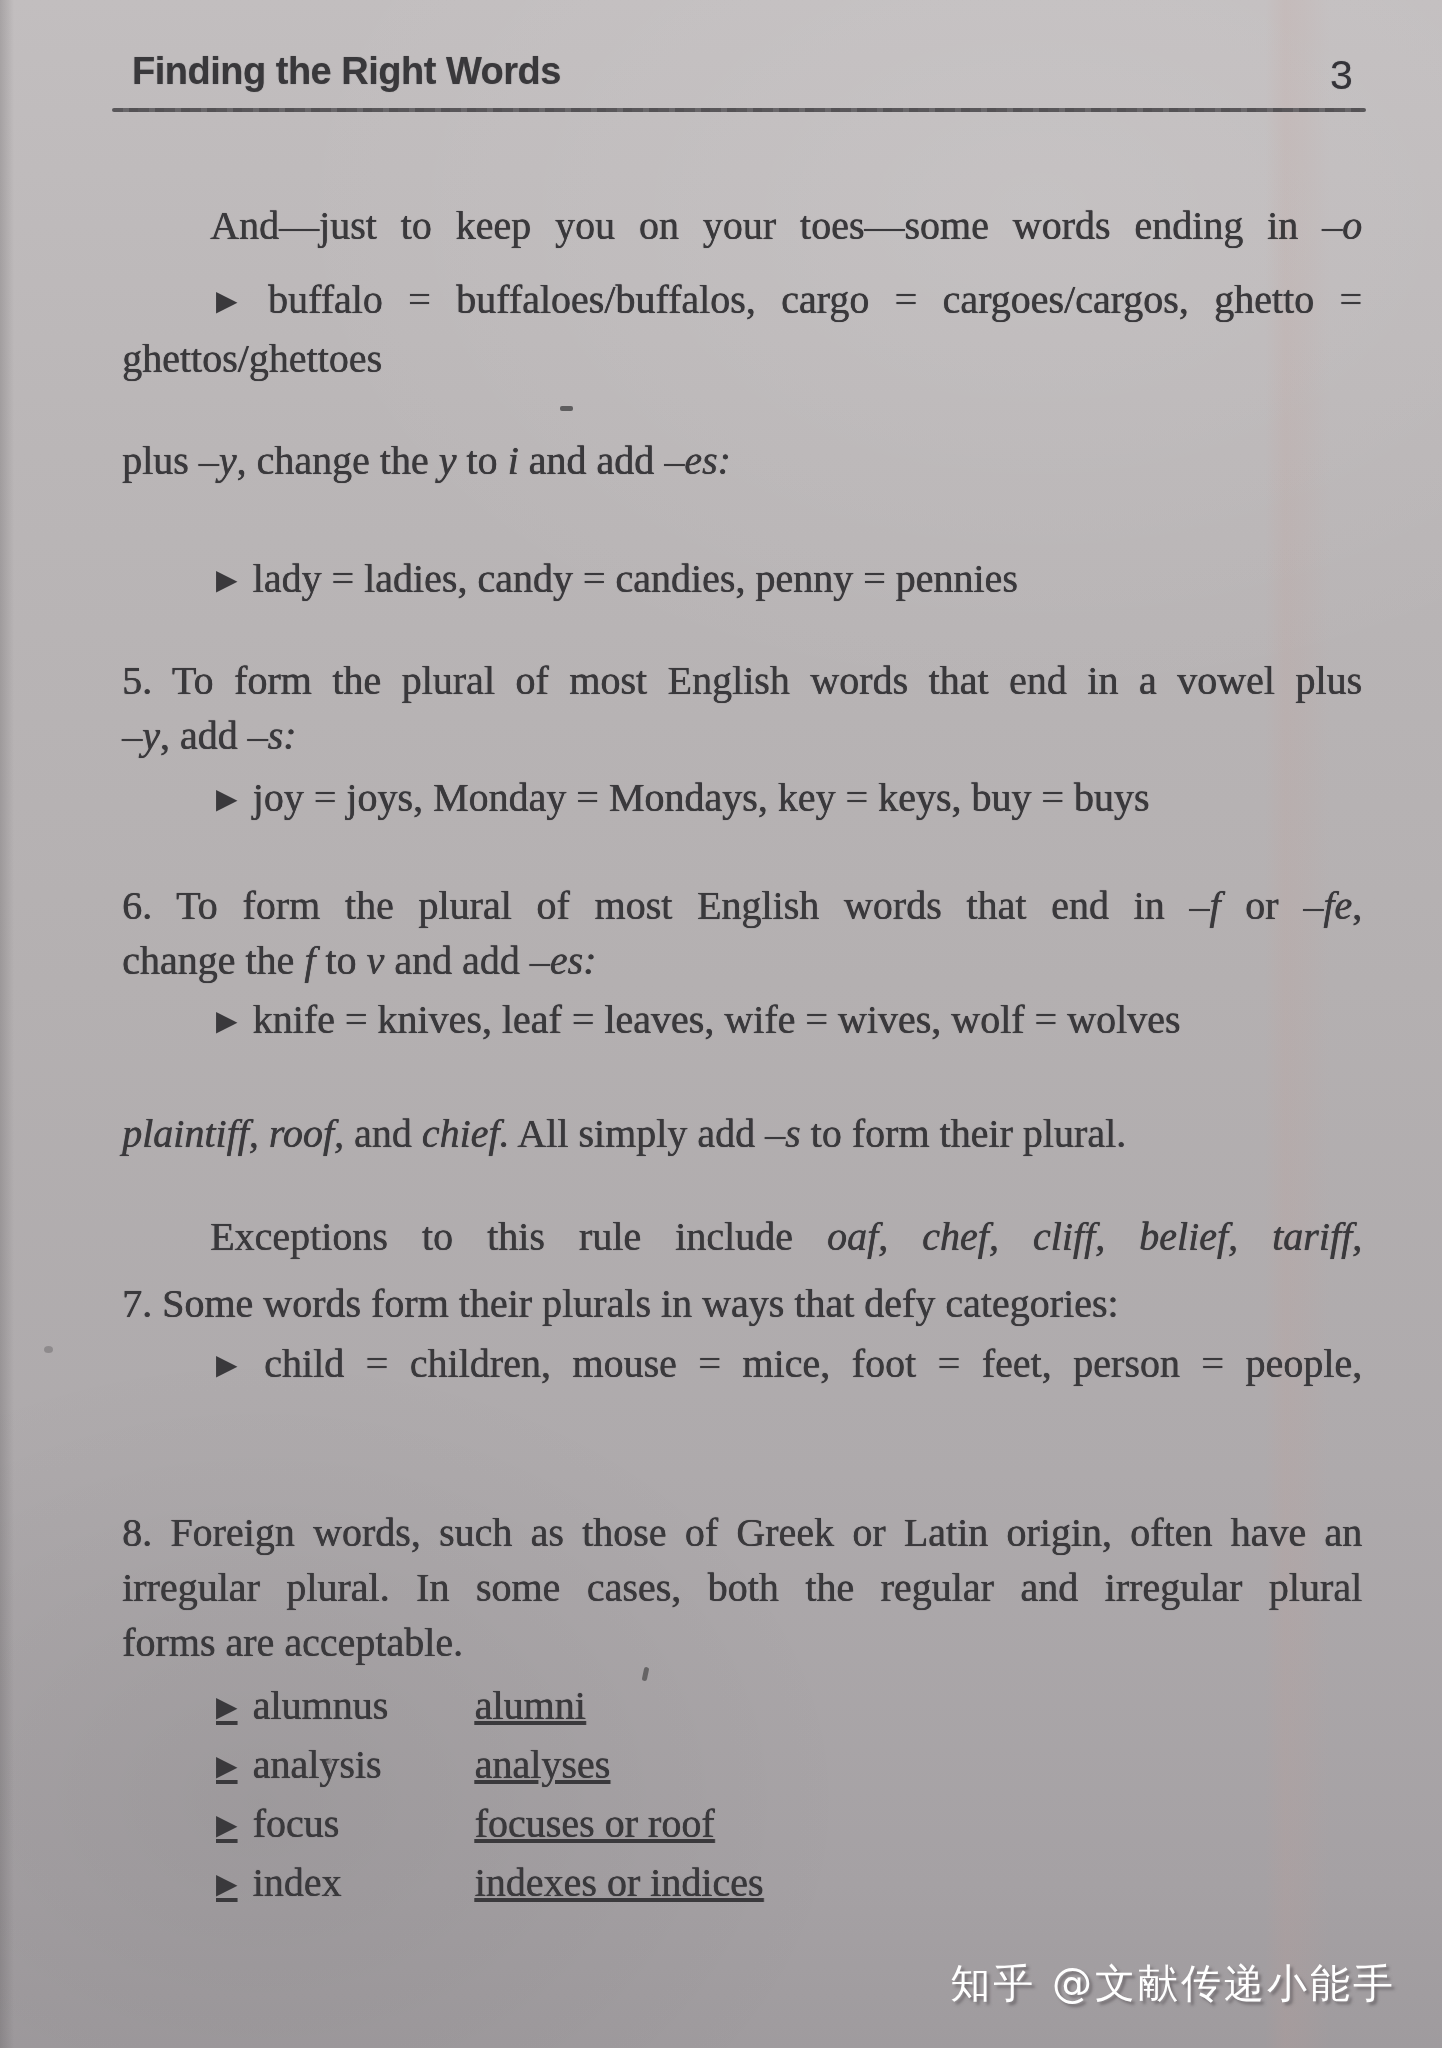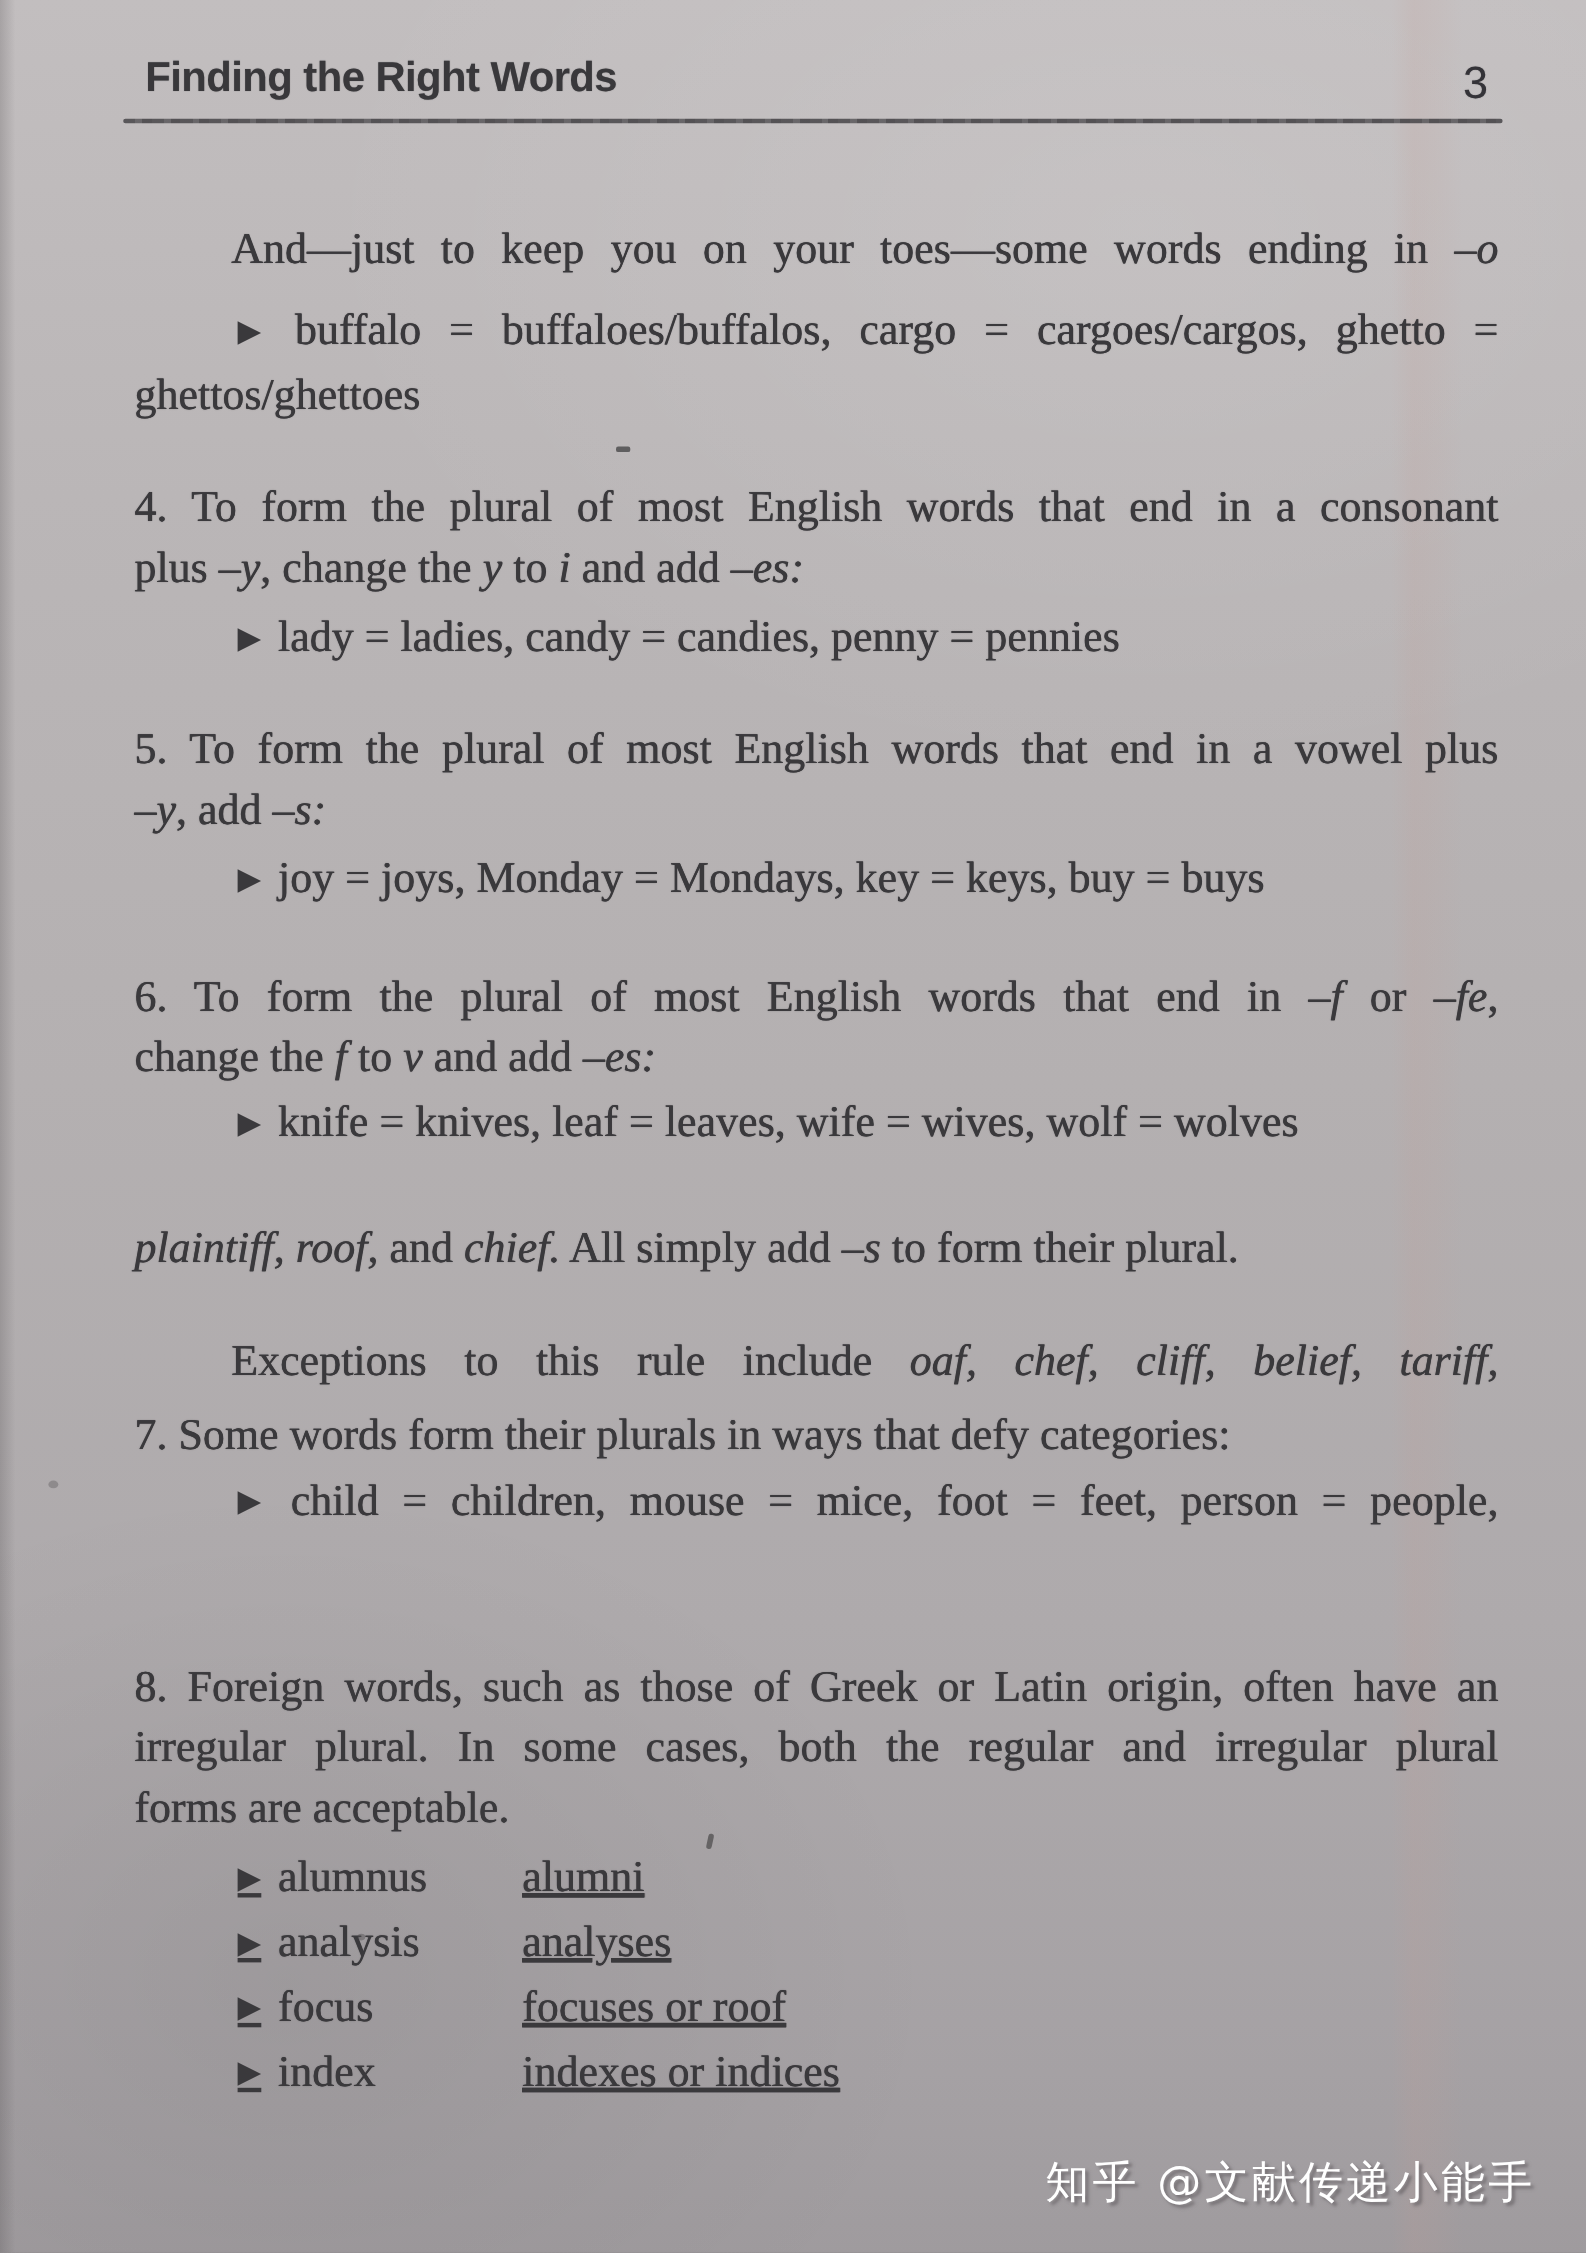--- a/index.html
+++ b/index.html
@@ -106,21 +106,20 @@
 
   <div id="text-blocks">
       <div id="blk-intro" class="block para">
         <div class="line first-para"><span>And—just to keep you on your toes—some words ending in </span><em>–o</em></div>
       </div>
       <div id="blk-intro-examples" class="block bullet">
         <div class="line first-bullet"><span class="arrow">▶</span><span>buffalo = buffaloes/buffalos, cargo = cargoes/cargos, ghetto =</span></div>
         <div class="line last"><span>ghettos/ghettoes</span></div>
       </div>
       <div id="blk-rule-4" class="block rule">
-        <div class="line"><span>4. To form the plural of most English words that end in a consonant</span></div>
         <div class="line last"><span>plus </span><em>–y</em><span>, change the </span><em>y</em><span> to </span><em>i</em><span> and add </span><em>–es:</em></div>
       </div>
       <div id="blk-rule-4-examples" class="block bullet">
         <div class="line last first-bullet"><span class="arrow">▶</span><span>lady = ladies, candy = candies, penny = pennies</span></div>
       </div>
       <div id="blk-rule-5" class="block rule">
         <div class="line"><span>5. To form the plural of most English words that end in a vowel plus</span></div>
         <div class="line last"><em>–y</em><span>, add </span><em>–s:</em></div>
       </div>
       <div id="blk-rule-5-examples" class="block bullet">

